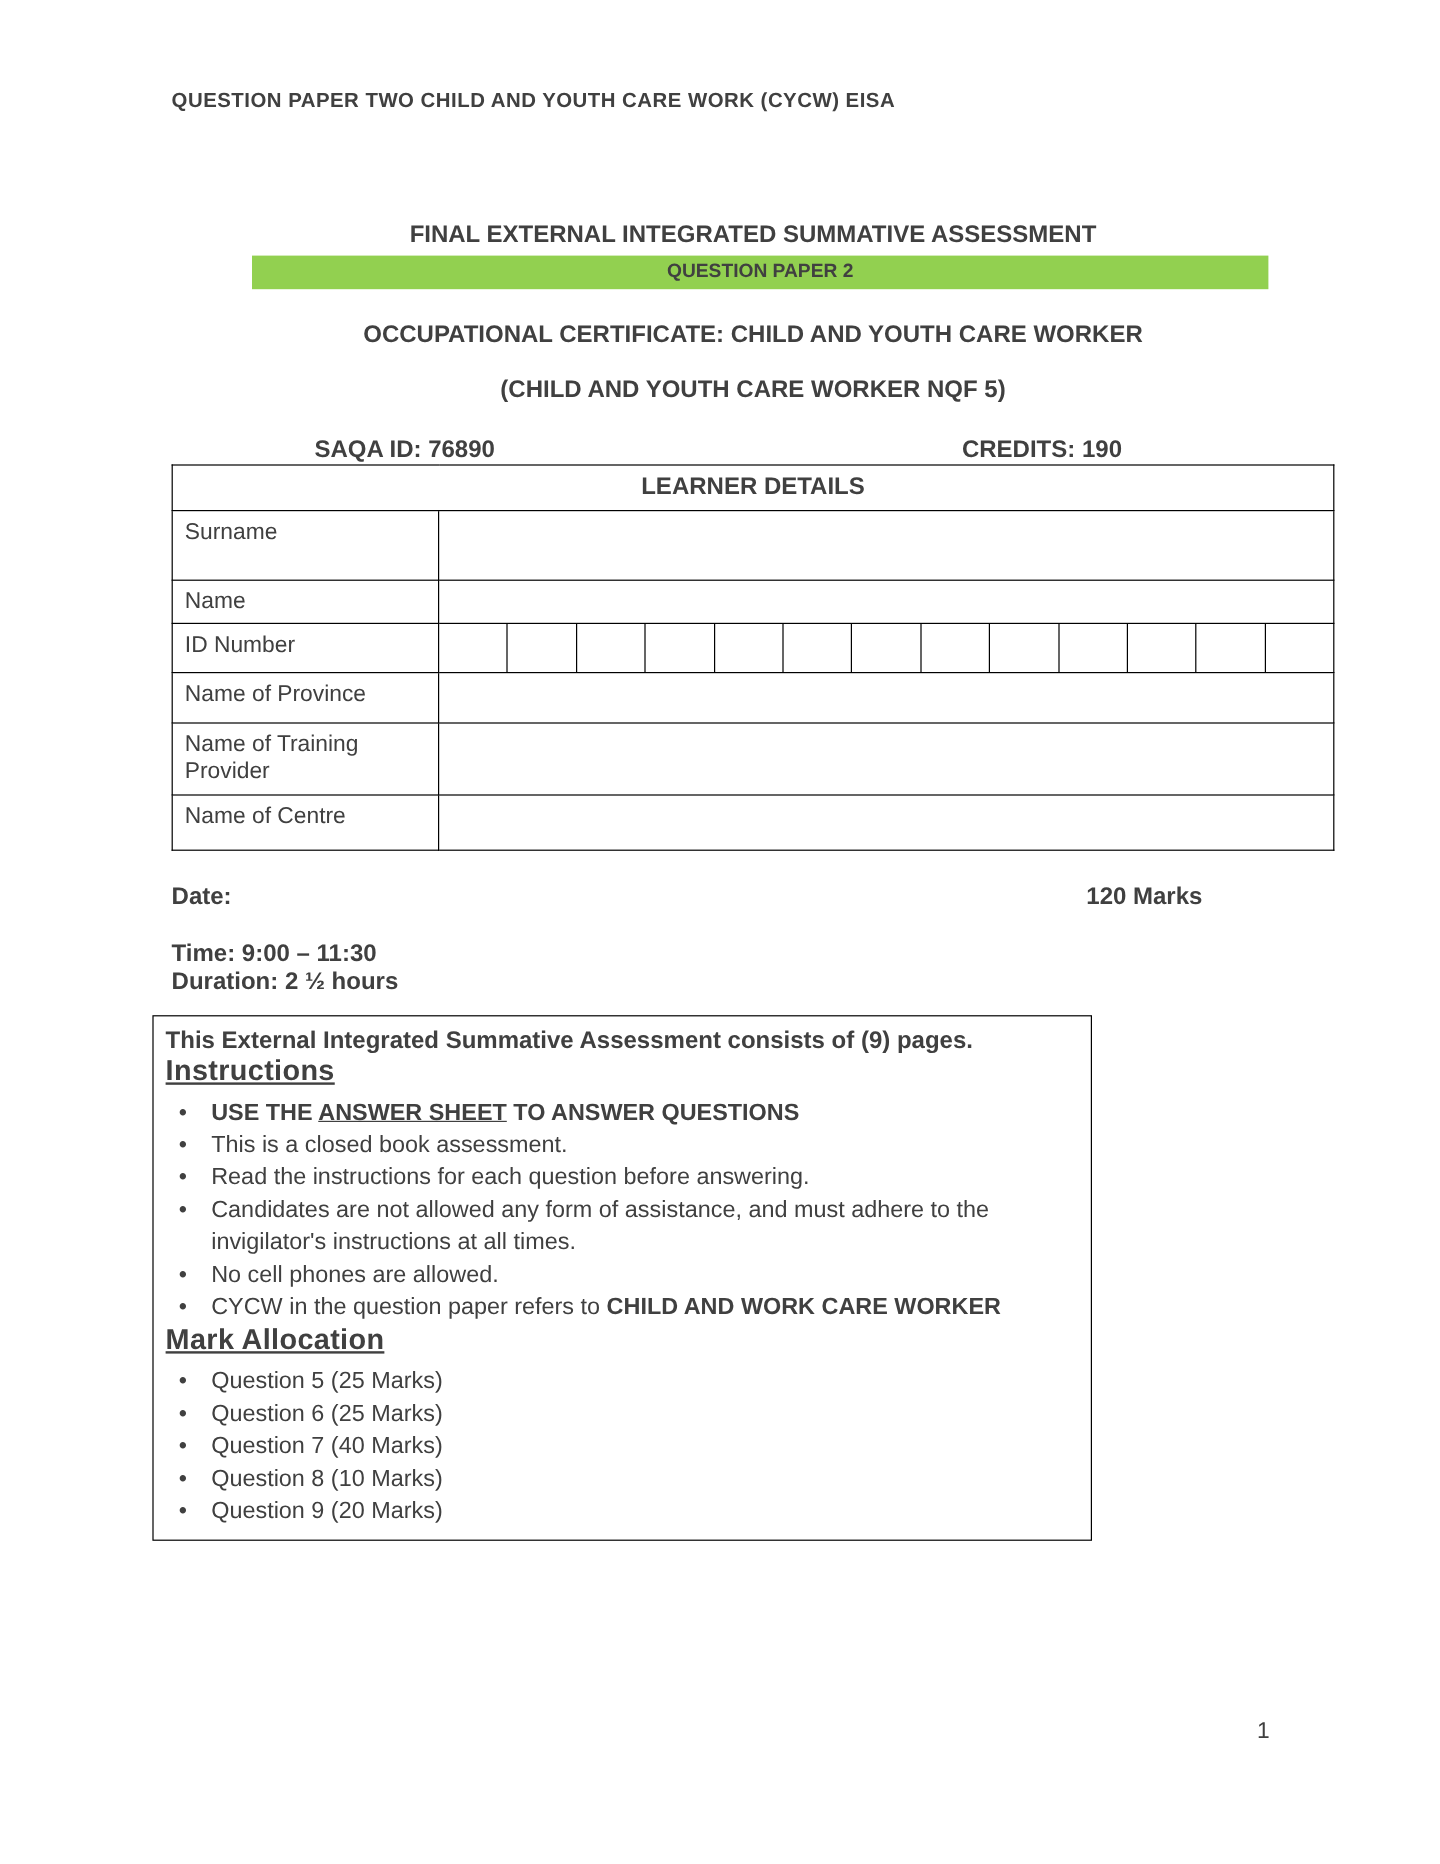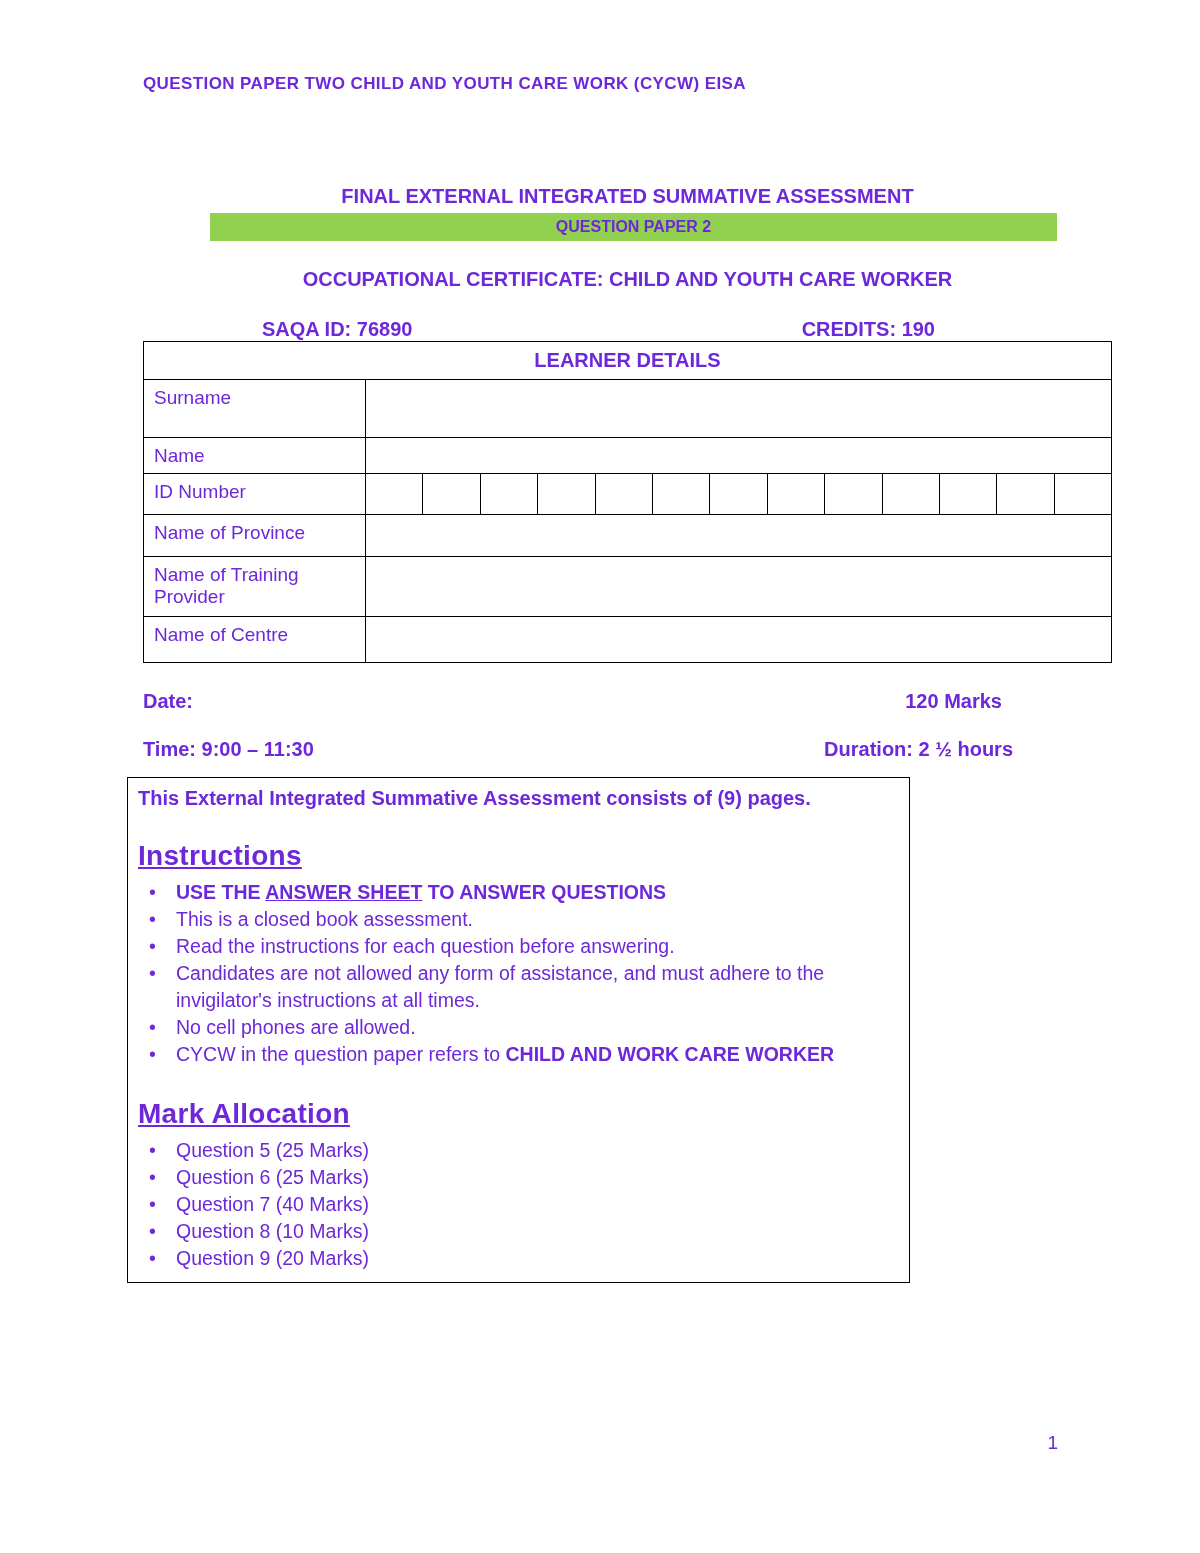--- a/index.html
+++ b/index.html
@@ -2,21 +2,21 @@
 <html><head>
 <meta charset="utf-8">
 <style>
   * { box-sizing: border-box; }
   html, body { margin: 0; padding: 0; background: #ffffff; }
   .page {
     position: relative;
     width: 1200px;
     height: 1553px;
     background: #ffffff;
-    color: #6d28d9;
+    color: #404040;
     font-family: "Liberation Sans", sans-serif;
     overflow: hidden;
   }
   .running-header {
     position: absolute;
     left: 143px;
     top: 74px;
     font-size: 17px;
     font-weight: 700;
     letter-spacing: 0.4px;
@@ -49,30 +49,30 @@
   .r-id td { height: 40px; }
   .r-prov td { height: 42px; }
   .r-train td { height: 60px; }
   .r-centre td { height: 46px; }
   .id-cells { display: flex; height: 40px; }
   .id-cell { flex: 1; border-left: 1px solid #000; }
   .id-cell:first-child { border-left: none; }
 
   .meta-row { display: flex; justify-content: space-between; font-size: 20px; font-weight: 700; }
   .row-date { margin-top: 27px; padding-right: 110px; }
-  .row-time { margin-top: 25px; padding-right: 99px; }
+  .row-time { margin-top: 25px; padding-right: 99px; flex-direction: column; }
 
   .instr-box {
     margin-top: 16px; margin-left: -16px; width: 783px;
     border: 1px solid #000;
     padding: 9px 20px 10px 10px;
   }
   .pages-note { font-size: 20px; font-weight: 700; }
   .sec-heading {
-    margin-top: 30px; font-size: 28px; font-weight: 700;
+    font-size: 24px; font-weight: 700;
     text-decoration: underline; letter-spacing: 0.3px;
   }
   ul.blist { list-style: none; margin: 7px 0 0 0; padding: 0; }
   ul.blist li { display: flex; font-size: 19.5px; line-height: 27px; }
   .bullet { flex: 0 0 27px; margin-left: 11px; }
   .li-text { flex: 1; }
   .seg-b { font-weight: 700; }
   .seg-u { text-decoration: underline; }
 
   .page-num { position: absolute; top: 1432px; right: 142px; font-size: 19px; }
@@ -85,20 +85,21 @@
   <div class="running-header">QUESTION PAPER TWO CHILD AND YOUTH CARE WORK (CYCW) EISA</div>
 
   <div class="content">
 
     <div class="main-title">FINAL EXTERNAL INTEGRATED SUMMATIVE ASSESSMENT</div>
 
     <div class="banner" style="background: rgb(146, 208, 80);">QUESTION PAPER 2</div>
 
     <div class="line-cert">OCCUPATIONAL CERTIFICATE: CHILD AND YOUTH CARE WORKER</div>
 
+    <div class="line-qual">(CHILD AND YOUTH CARE WORKER NQF 5)</div>
 
     <div class="saqa-row">
       <span>SAQA ID: 76890</span>
       <span>CREDITS: 190</span>
     </div>
 
     <table class="learner-table">
       <tbody>
           <tr class="t-title">
         <td colspan="2">LEARNER DETAILS</td>

